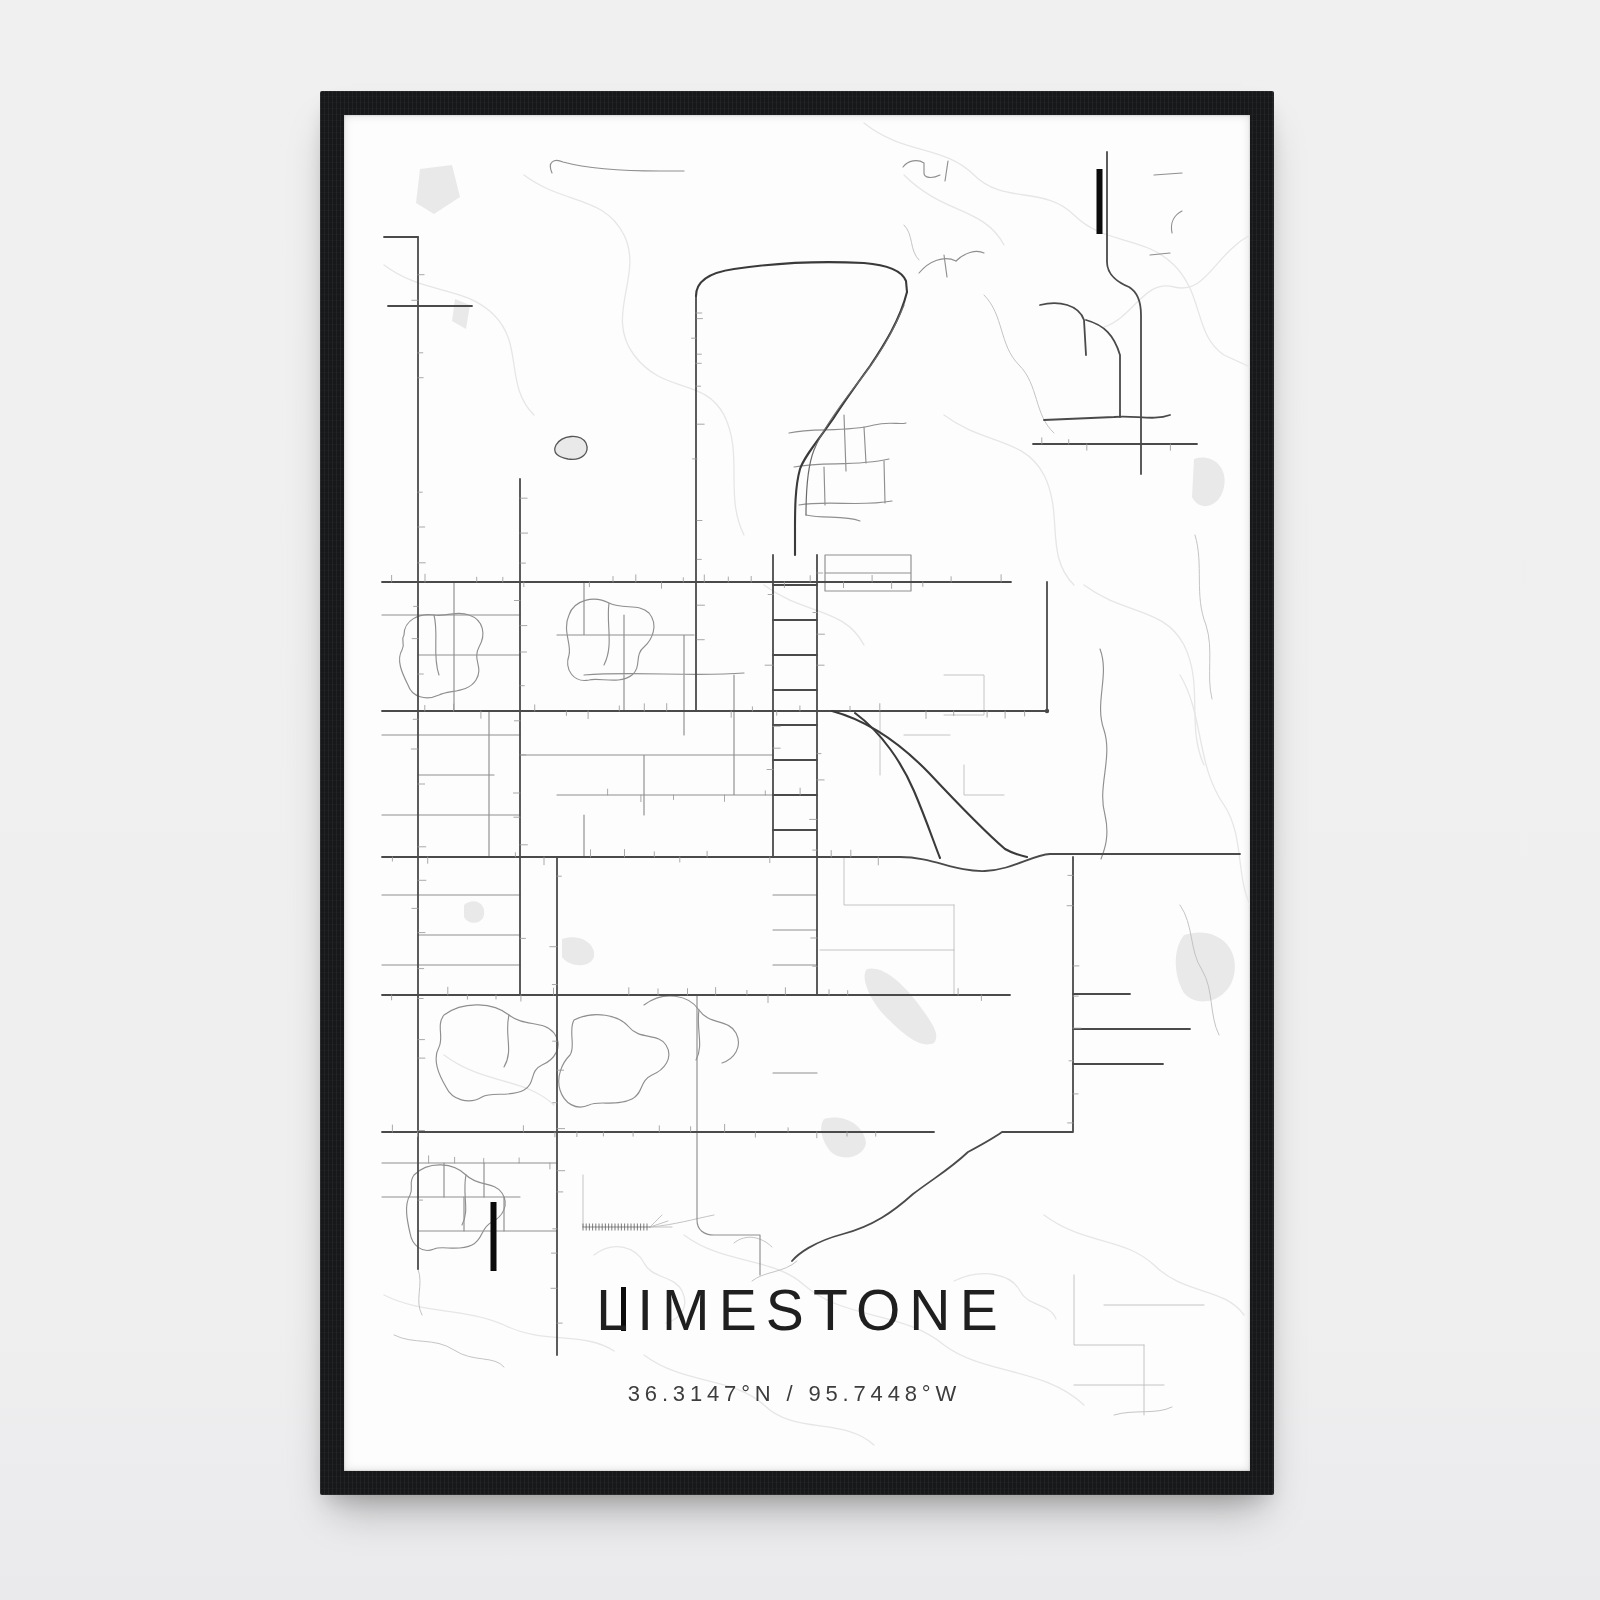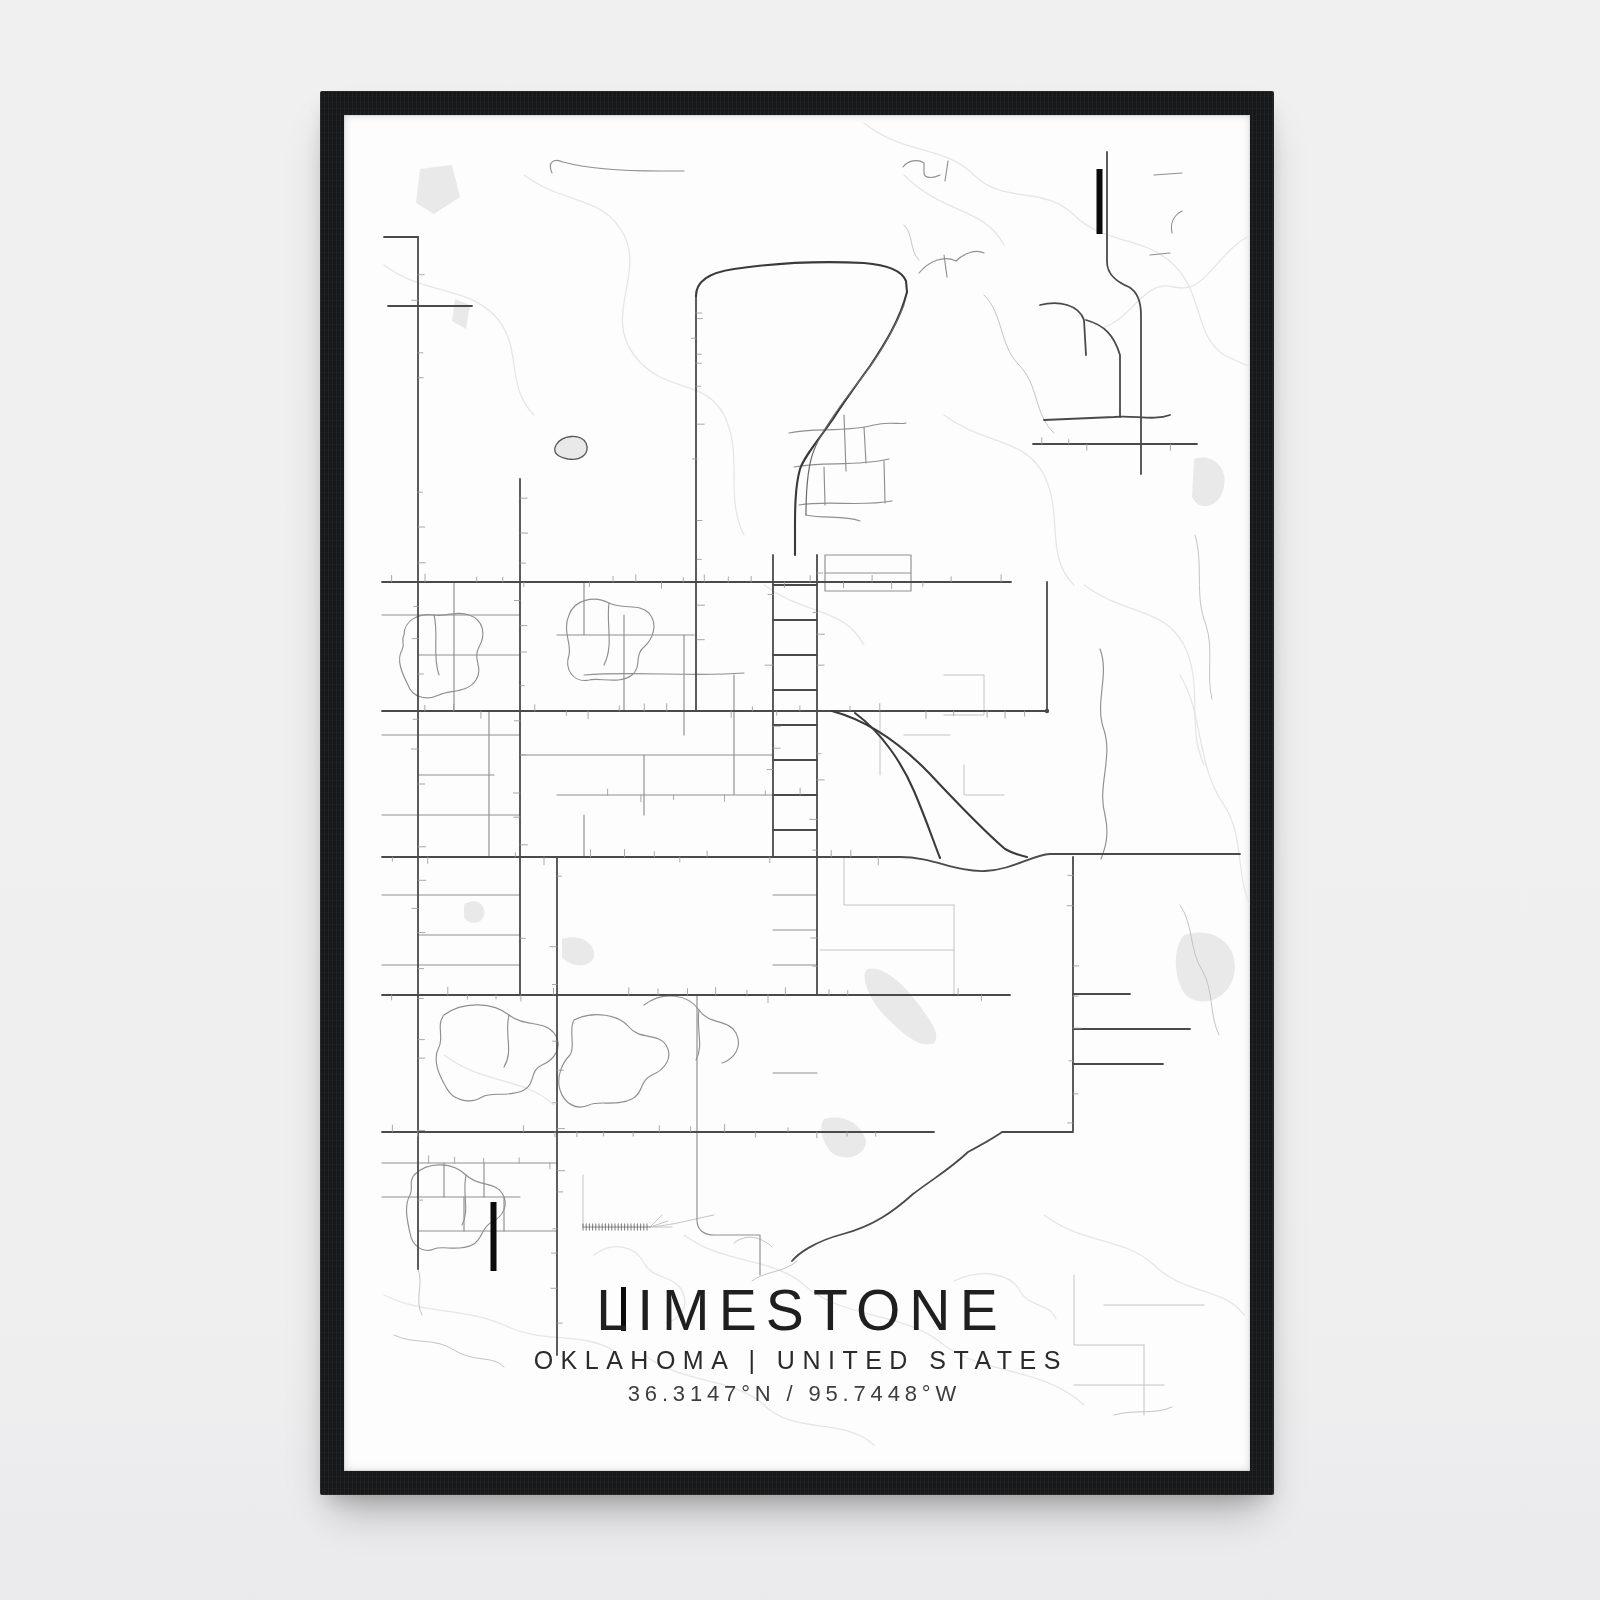--- a/index.html
+++ b/index.html
@@ -429,19 +429,18 @@
             <line x1="205.9" y1="1048.0" x2="205.9" y2="1053.9"></line>
           </g>
 
         <rect class="runway" x="752.5" y="54" width="6" height="65"></rect>
         <rect class="runway" x="146.5" y="1087" width="6" height="69"></rect>
         <rect class="runway" x="277" y="1172" width="5" height="44"></rect>
       </svg>
 
       <div class="poster-text">
         <div class="poster-title">LIMESTONE</div>
-        <div class="poster-subtitle">OKLAHOMA | UNITED STATES</div>
         <div class="poster-coords">36.3147°N / 95.7448°W</div>
       </div>
 
     </div>
   </div>
 </div>
 
 </body></html>

